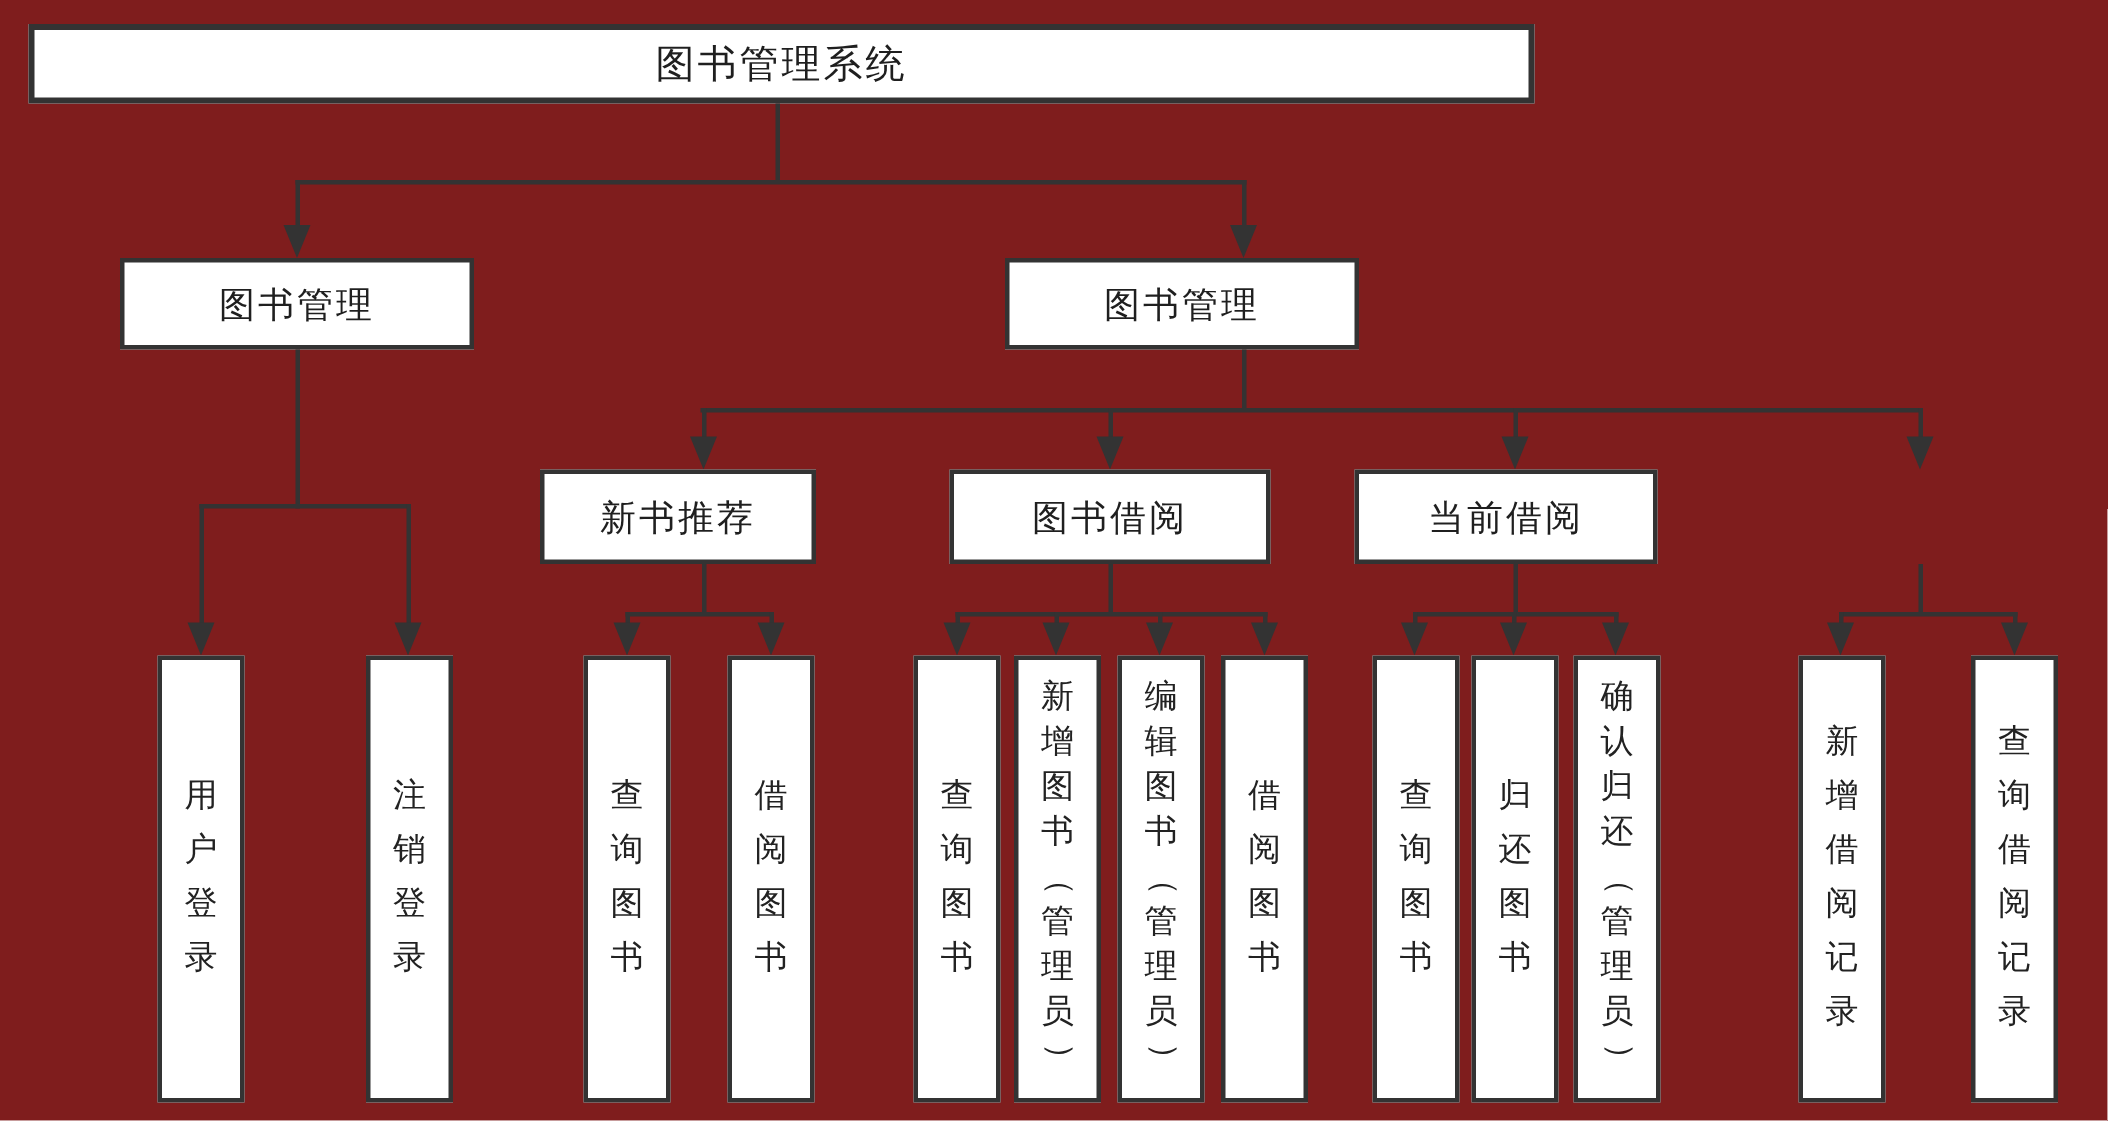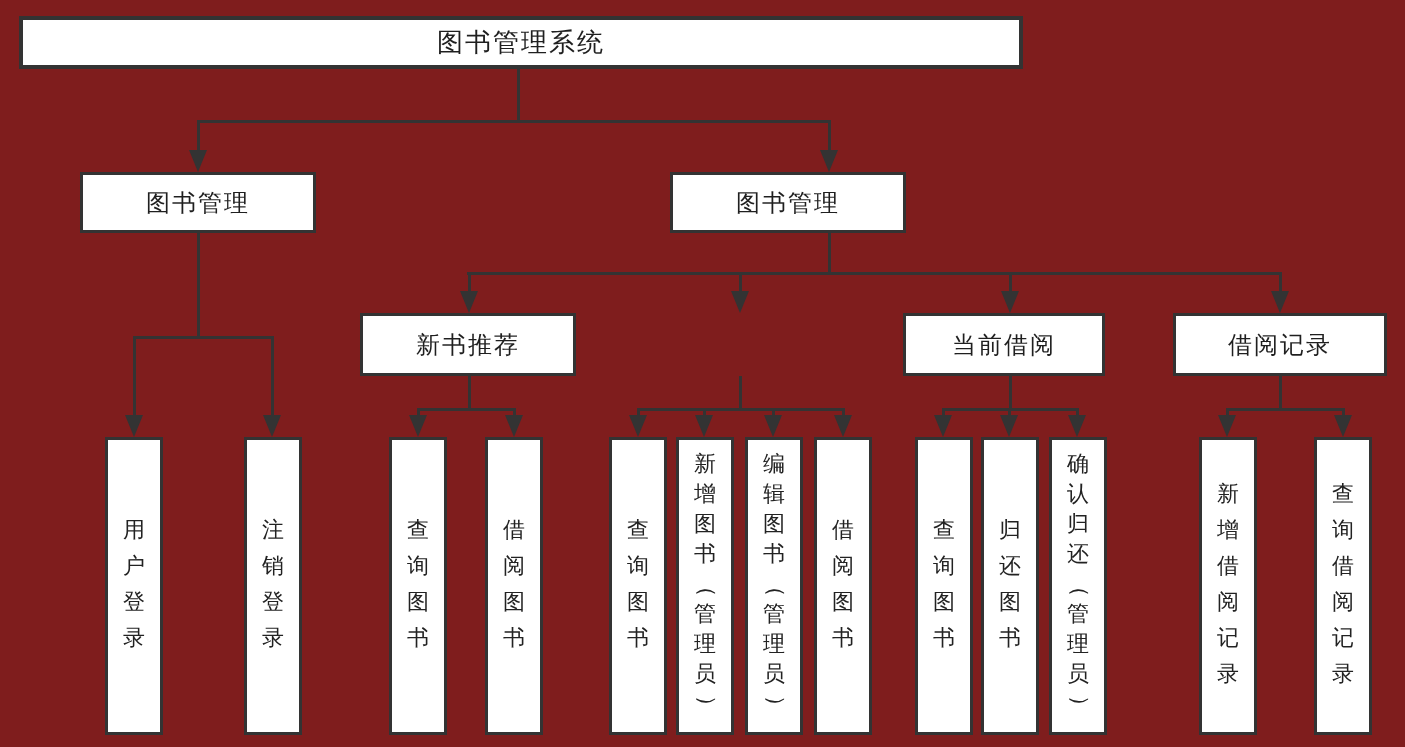--- a/index.html
+++ b/index.html
@@ -58,23 +58,23 @@
   <div class="line" style="left:467px;top:272px;width:815px;height:3px;"></div>
   <div class="line" style="left:468px;top:272px;width:3px;height:20px;"></div>
   <div class="line" style="left:739px;top:272px;width:3px;height:20px;"></div>
   <div class="line" style="left:1009px;top:272px;width:3px;height:20px;"></div>
   <div class="line" style="left:1279px;top:272px;width:3px;height:20px;"></div>
   <div class="arr" style="left:460px;top:291px;"></div>
   <div class="arr" style="left:731px;top:291px;"></div>
   <div class="arr" style="left:1001px;top:291px;"></div>
   <div class="arr" style="left:1271px;top:291px;"></div>
 
-  <div class="hbox" style="left:360px;top:313px;width:216px;height:63px;">新书推荐</div>
+  <div class="hbox" style="left:360px;top:313px;width:184px;height:63px;">新书推荐</div>
+  <div class="hbox" style="left:633px;top:313px;width:214px;height:63px;">图书借阅</div>
   <div class="hbox" style="left:903px;top:313px;width:202px;height:63px;">当前借阅</div>
-  <div class="hbox" style="left:1173px;top:313px;width:214px;height:63px;">借阅记录</div>
 
   <div class="line" style="left:468px;top:376px;width:3px;height:34px;"></div>
   <div class="line" style="left:417px;top:408px;width:99px;height:3px;"></div>
   <div class="line" style="left:417px;top:408px;width:3px;height:9px;"></div>
   <div class="line" style="left:513px;top:408px;width:3px;height:9px;"></div>
   <div class="arr" style="left:409px;top:415px;"></div>
   <div class="arr" style="left:505px;top:415px;"></div>
 
   <div class="line" style="left:739px;top:376px;width:3px;height:34px;"></div>
   <div class="line" style="left:637px;top:408px;width:208px;height:3px;"></div>

